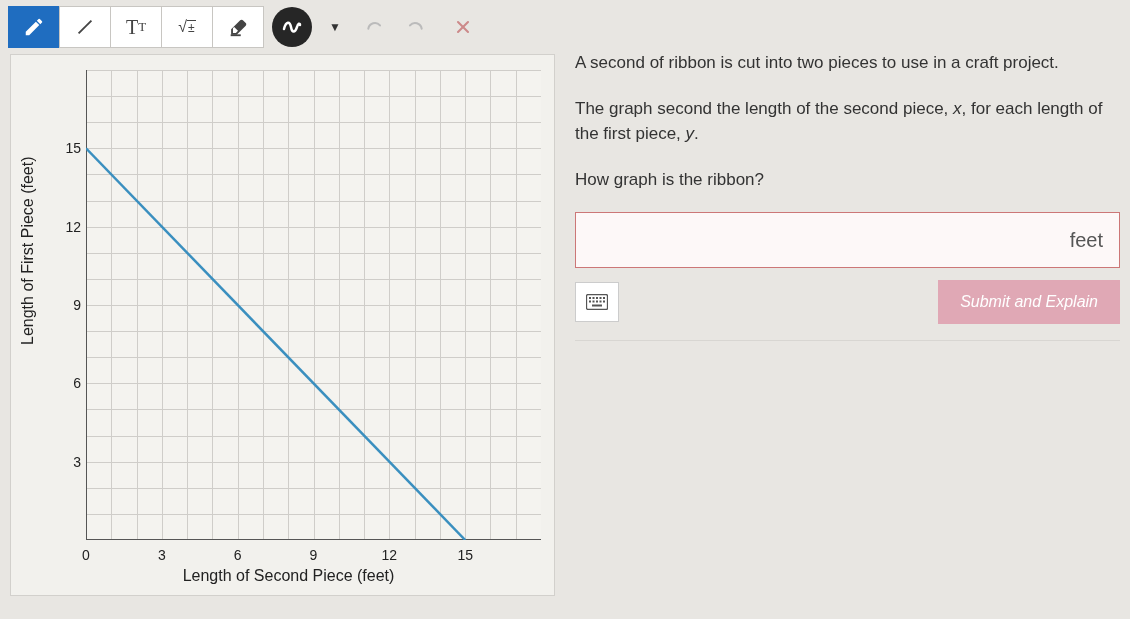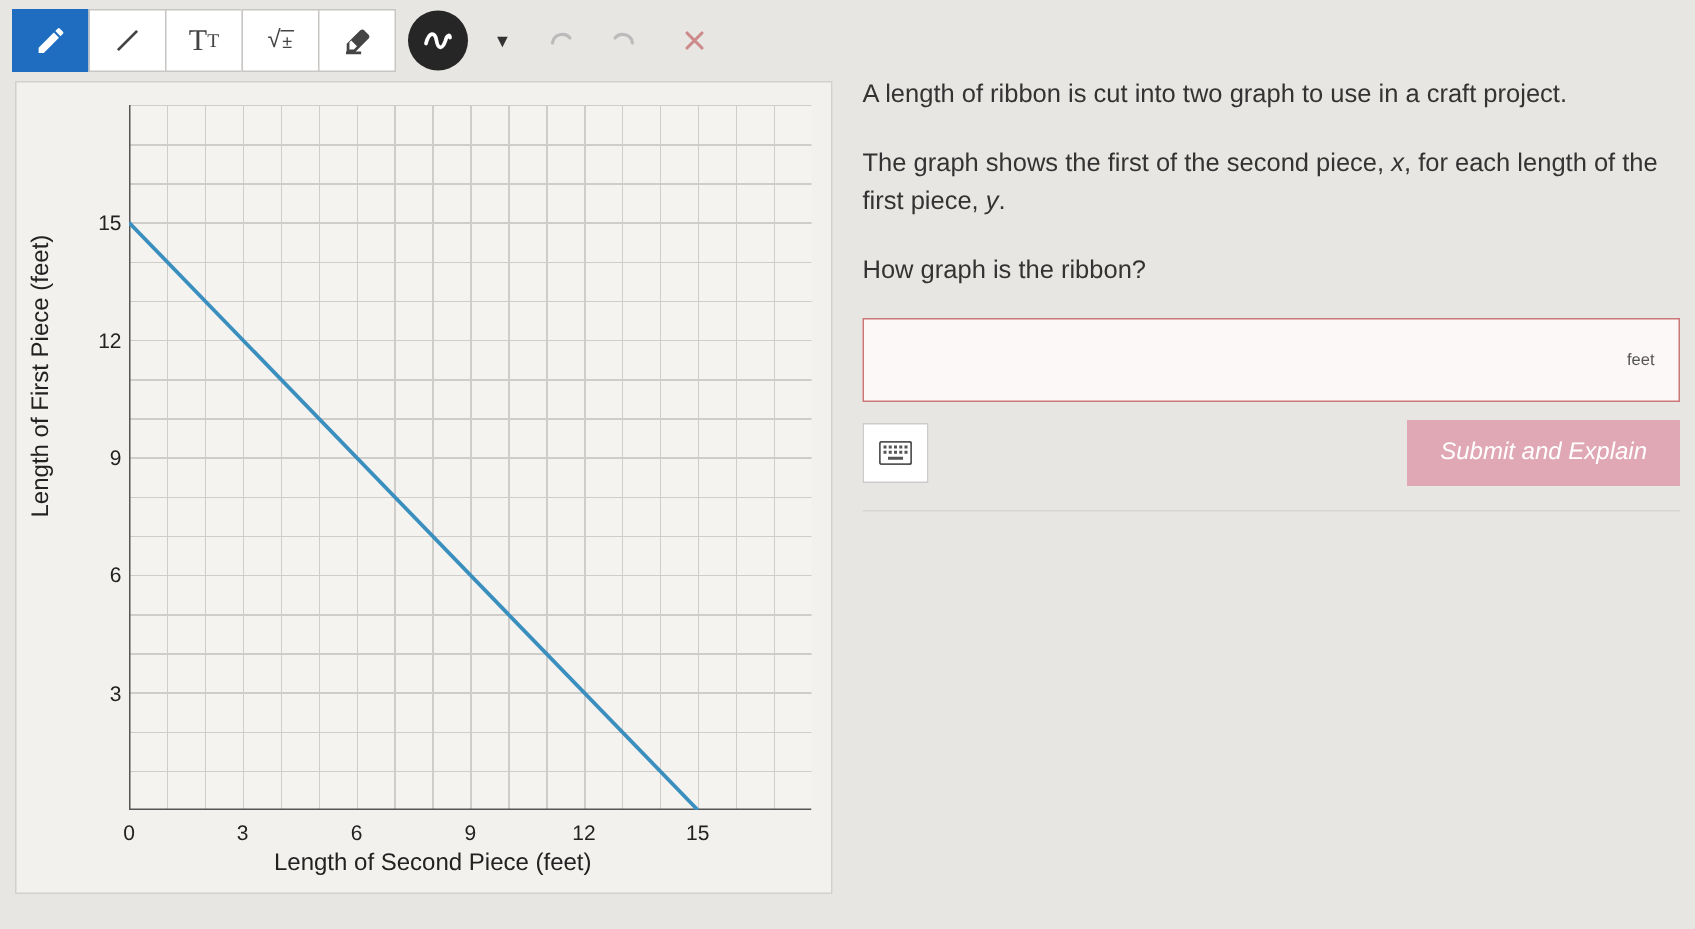--- a/index.html
+++ b/index.html
@@ -80,21 +80,21 @@
     .answer-box {
       border: 1px solid #c77;
       background: #fdf8f8;
       display: flex;
       align-items: center;
       justify-content: flex-end;
       padding: 14px 16px;
       min-height: 56px;
       margin-bottom: 12px;
     }
-    .answer-unit { color: #555; font-size: 11px; }
+    .answer-unit { color: #555; font-size: 20px; }
     .answer-input {
       flex: 1; border: none; background: transparent; font-size: 18px; outline: none;
     }
     .action-row {
       display: flex;
       align-items: center;
       justify-content: space-between;
       padding-bottom: 16px;
       border-bottom: 1px solid #d8d6d2;
     }
@@ -243,23 +243,23 @@
     <span class="x-tick" style="left:75px;">0</span>
     <span class="x-tick" style="left:150.8px;">3</span>
     <span class="x-tick" style="left:226.7px;">6</span>
     <span class="x-tick" style="left:302.5px;">9</span>
     <span class="x-tick" style="left:378.3px;">12</span>
     <span class="x-tick" style="left:454.2px;">15</span>
     <div class="axis-label-x">Length of Second Piece (feet)</div>
   </div>
 
   <div class="right-panel">
-    <p class="prompt-text" style="margin-top:-4px;">A length of ribbon is cut into two graph to use in a craft project.</p>
+    <p class="prompt-text" style="margin-top:-4px;">A second of ribbon is cut into two pieces to use in a craft project.</p>
     <p class="prompt-text">
-      <span>The graph shows the first of the second piece, </span><i>x</i><span>, for each length of the first piece, </span><i>y</i><span>.</span>
+      <span>The graph second the length of the second piece, </span><i>x</i><span>, for each length of the first piece, </span><i>y</i><span>.</span>
     </p>
     <p class="prompt-text">How graph is the ribbon?</p>
 
     <div class="answer-box">
       <input class="answer-input" style="">
       <span class="answer-unit">feet</span>
     </div>
     <div class="action-row">
       <div class="kbd-btn">
         <svg width="22" height="16" viewBox="0 0 22 16">

